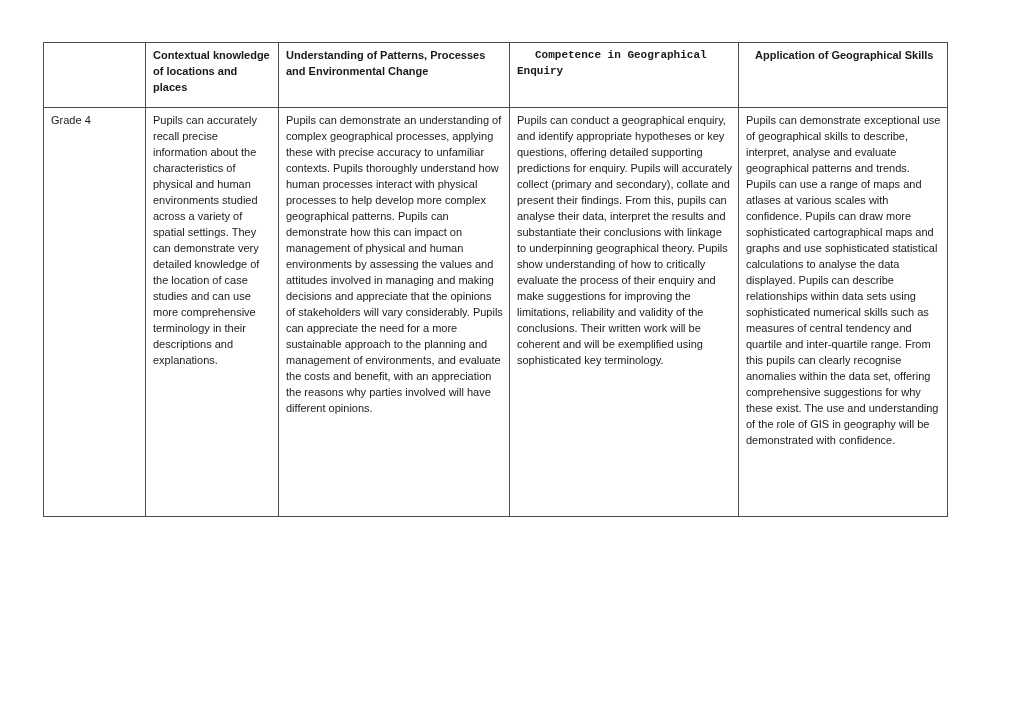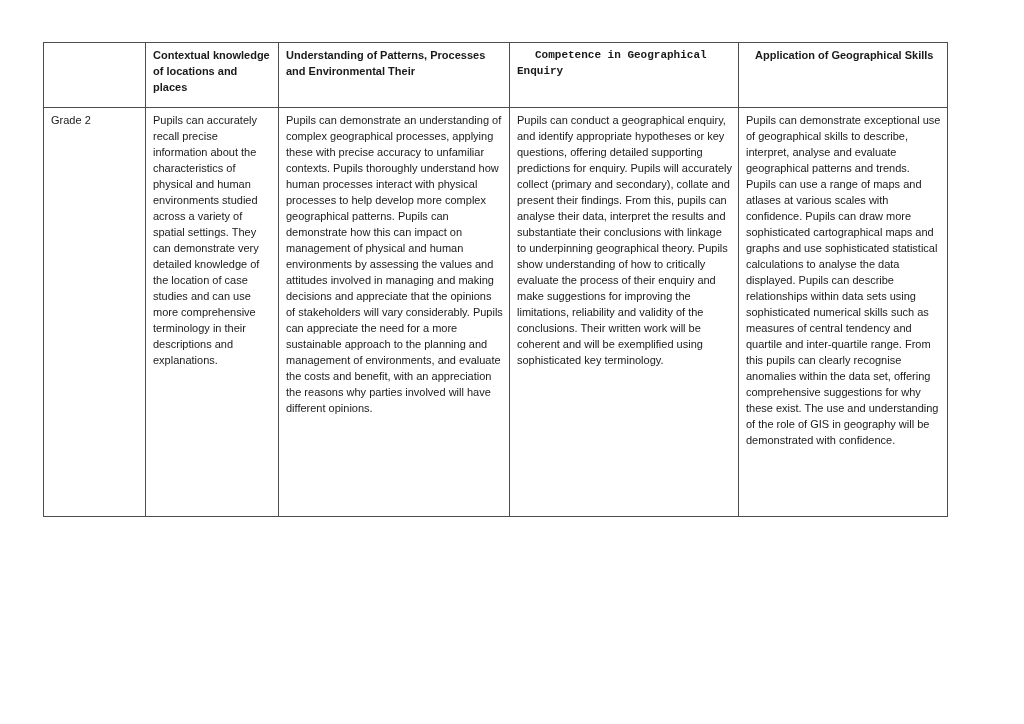--- a/index.html
+++ b/index.html
@@ -55,28 +55,28 @@
       <col style="width:102px">
       <col style="width:133px">
       <col style="width:231px">
       <col style="width:229px">
       <col style="width:209px">
     </colgroup>
     <thead>
       <tr>
         <th></th>
         <th>Contextual knowledge of locations and places</th>
-        <th>Understanding of Patterns, Processes and Environmental Their</th>
+        <th>Understanding of Patterns, Processes and Environmental Change</th>
         <th class="indent-lg">Competence in Geographical Enquiry</th>
         <th class="indent-sm">Application of Geographical Skills</th>
       </tr>
     </thead>
     <tbody>
       <tr>
-        <td class="grade-label">Grade 2</td>
+        <td class="grade-label">Grade 4</td>
         <td>Pupils can accurately recall precise information about the characteristics of physical and human environments studied across a variety of spatial settings. They can demonstrate very detailed knowledge of the location of case studies and can use more comprehensive terminology in their descriptions and explanations.</td>
         <td>Pupils can demonstrate an understanding of complex geographical processes, applying these with precise accuracy to unfamiliar contexts. Pupils thoroughly understand how human processes interact with physical processes to help develop more complex geographical patterns. Pupils can demonstrate how this can impact on management of physical and human environments by assessing the values and attitudes involved in managing and making decisions and appreciate that the opinions of stakeholders will vary considerably. Pupils can appreciate the need for a more sustainable approach to the planning and management of environments, and evaluate the costs and benefit, with an appreciation the reasons why parties involved will have different opinions.</td>
         <td>Pupils can conduct a geographical enquiry, and identify appropriate hypotheses or key questions, offering detailed supporting predictions for enquiry. Pupils will accurately collect (primary and secondary), collate and present their findings. From this, pupils can analyse their data, interpret the results and substantiate their conclusions with linkage to underpinning geographical theory. Pupils show understanding of how to critically evaluate the process of their enquiry and make suggestions for improving the limitations, reliability and validity of the conclusions. Their written work will be coherent and will be exemplified using sophisticated key terminology.</td>
         <td>Pupils can demonstrate exceptional use of geographical skills to describe, interpret, analyse and evaluate geographical patterns and trends. Pupils can use a range of maps and atlases at various scales with confidence. Pupils can draw more sophisticated cartographical maps and graphs and use sophisticated statistical calculations to analyse the data displayed. Pupils can describe relationships within data sets using sophisticated numerical skills such as measures of central tendency and quartile and inter-quartile range.  From this pupils can clearly recognise anomalies within the data set, offering comprehensive suggestions for why these exist. The use and understanding of the role of GIS in geography will be demonstrated with confidence.</td>
       </tr>
     </tbody>
   </table>
 </div>
 
 </body></html>

